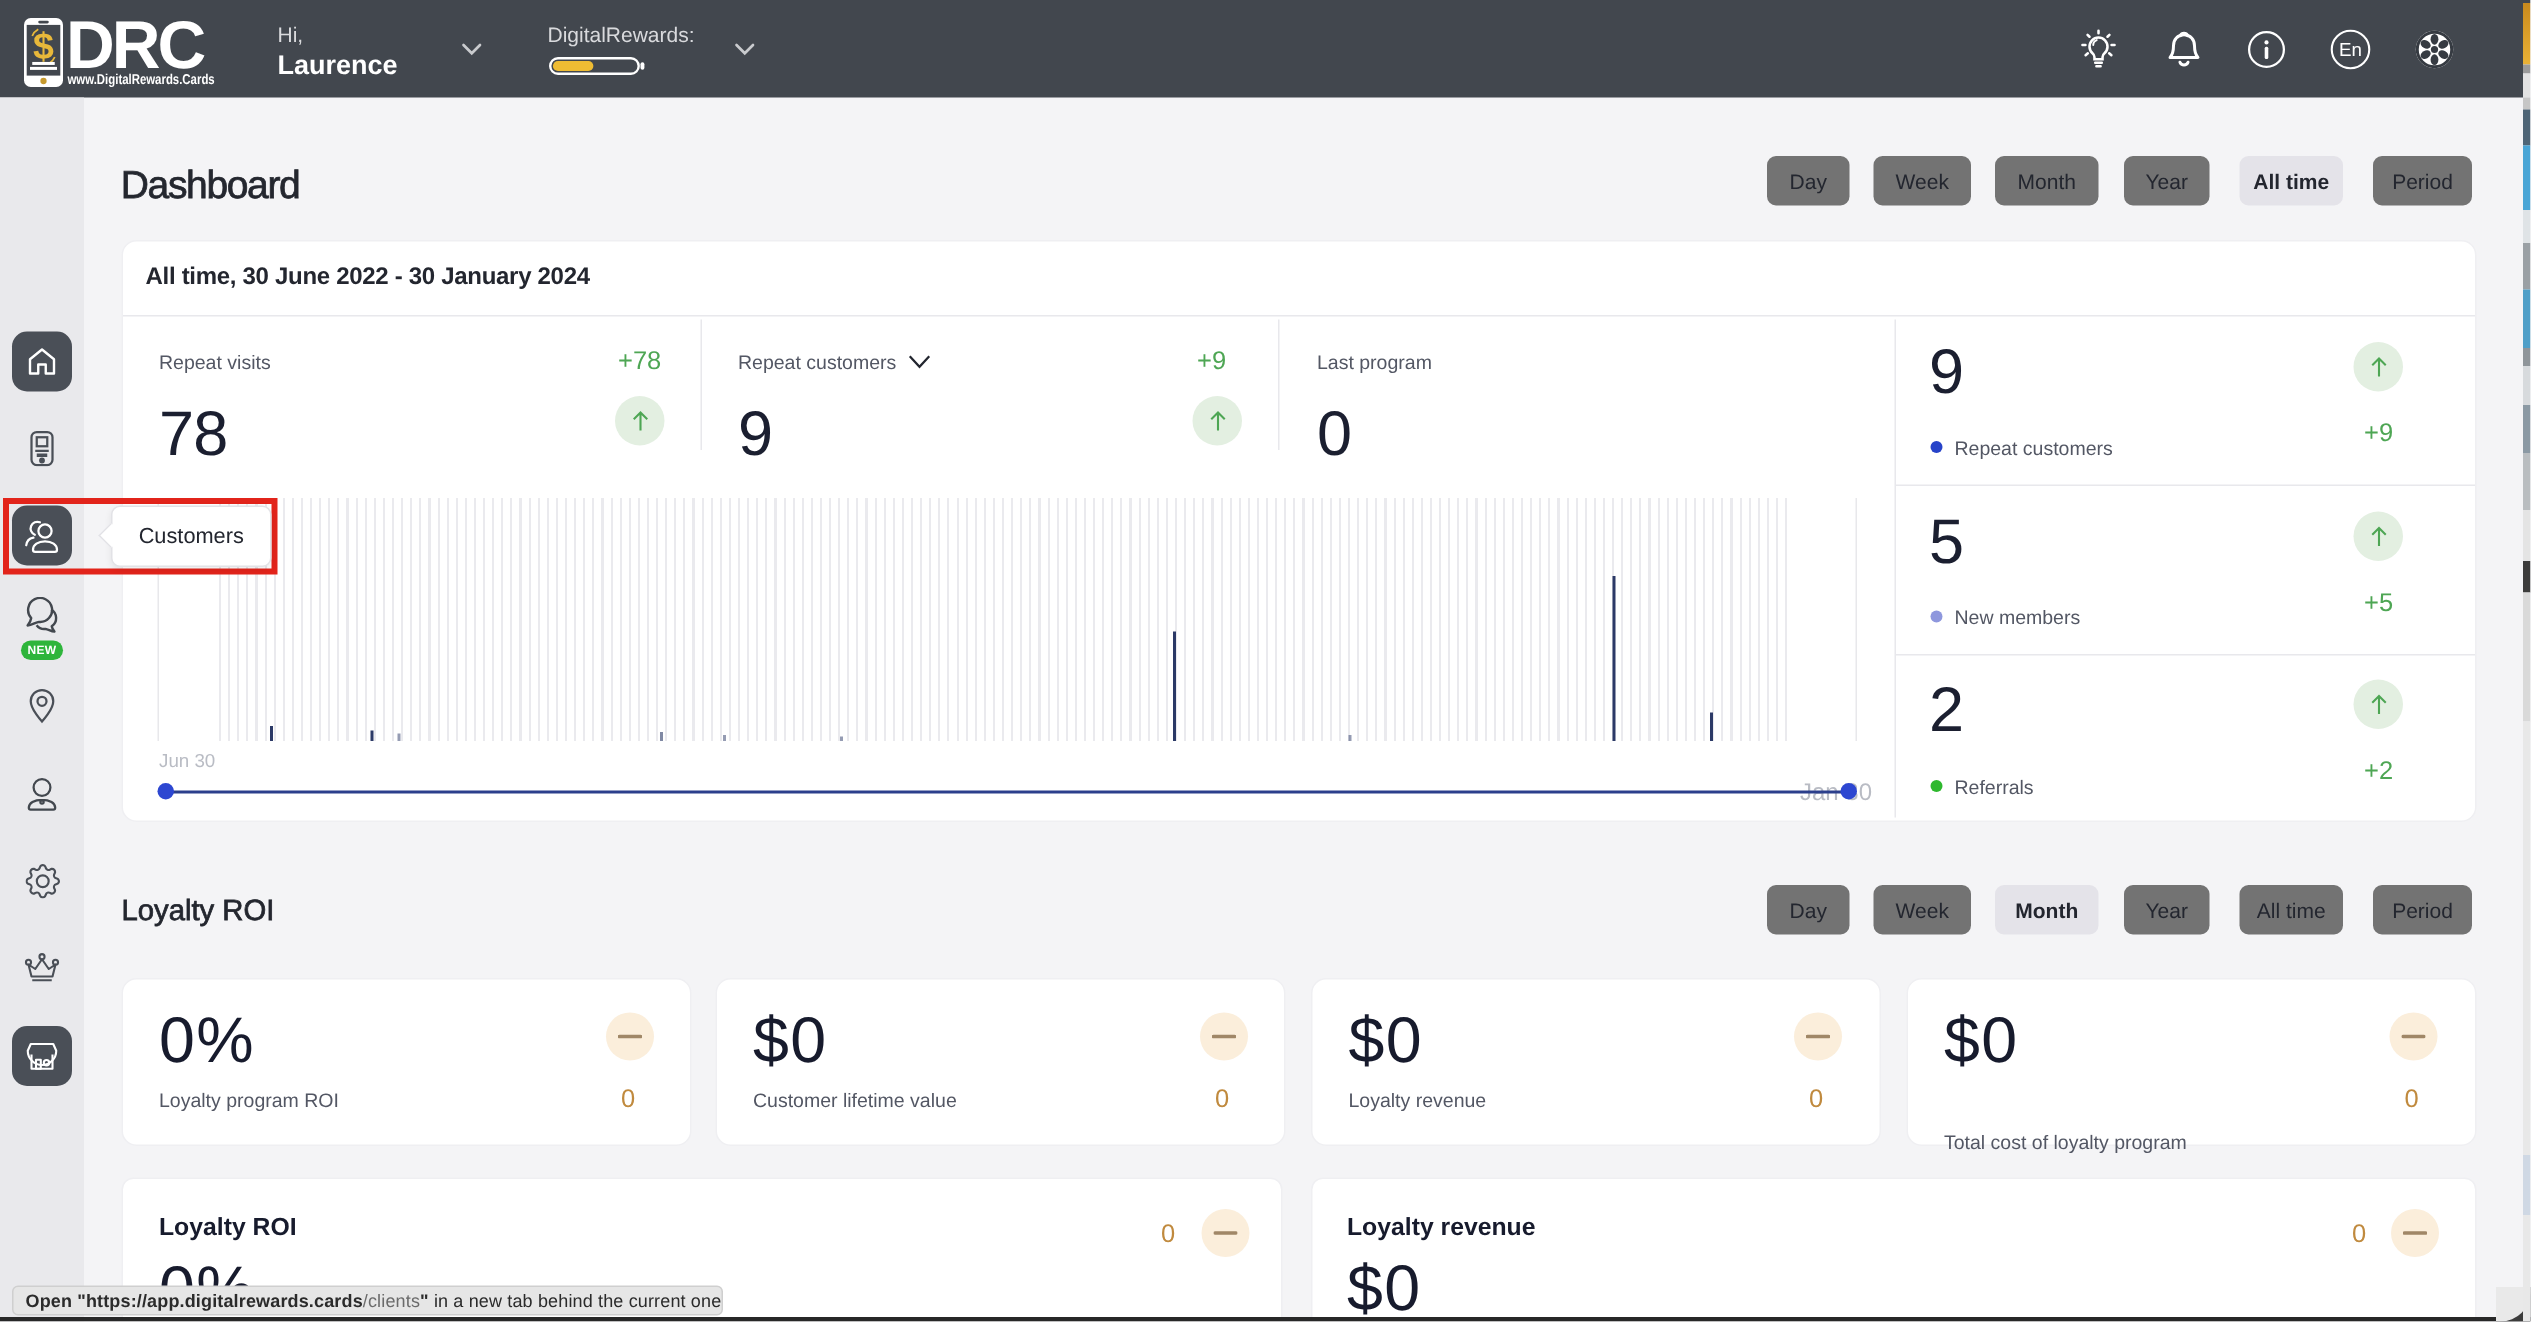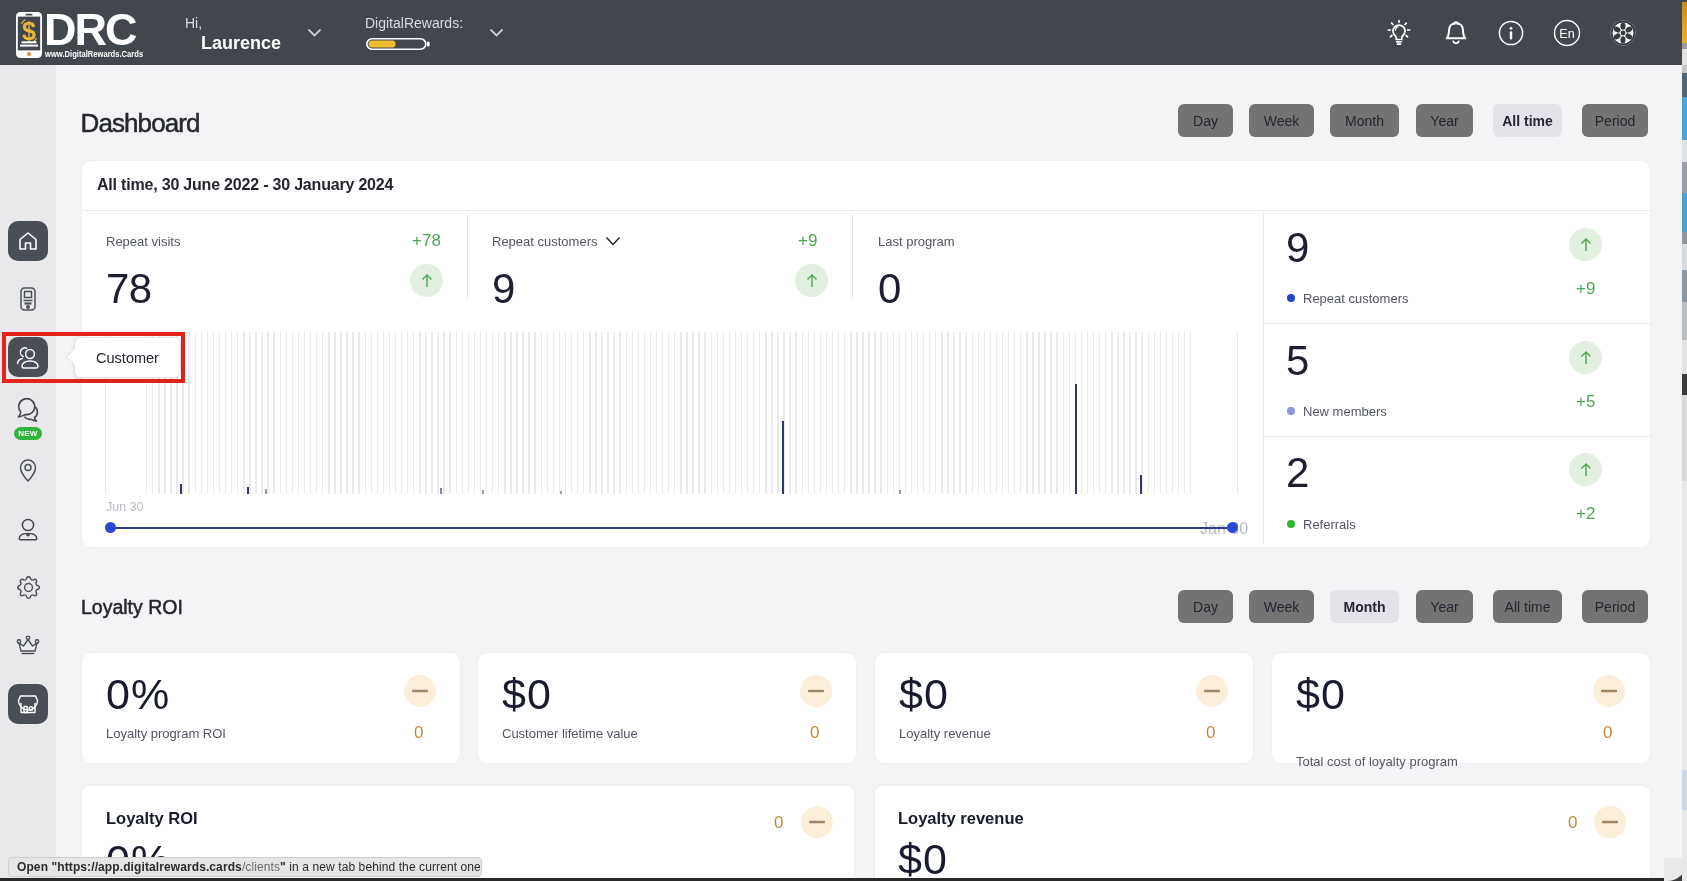--- a/index.html
+++ b/index.html
@@ -5,21 +5,21 @@
 * { margin:0; padding:0; box-sizing:border-box; }
 html,body { width:1687px; height:881px; overflow:hidden; }
 body { font-family:"Liberation Sans", sans-serif; background:#f4f4f6; position:relative; }
 .abs { position:absolute; }
 
 
 #topbar { position:absolute; left:0; top:0; width:1682px; height:65px; background:#42474e; }
 #drc { position:absolute; left:44px; top:4px; color:#fff; font-size:45px; font-weight:700; letter-spacing:-2px; }
 #drcsub { position:absolute; left:45px; top:48px; color:#fff; font-size:9.5px; font-weight:700; white-space:nowrap; transform:scaleX(0.8); transform-origin:left top; }
 .tb-label { color:#d9dadd; font-size:14px; }
-.tb-bold { color:#fff; font-size:18px; font-weight:700;margin-left:16px; }
+.tb-bold { color:#fff; font-size:18px; font-weight:700; }
 
 
 #sidebar { position:absolute; left:0; top:65px; width:56px; height:816px; background:#e9e9ec; }
 .sq { position:absolute; left:8px; width:40px; height:40px; background:#4a4f57; border-radius:10px; display:flex; align-items:center; justify-content:center; }
 .sideicon { position:absolute; left:8px; width:40px; height:40px; display:flex; align-items:center; justify-content:center; }
 
 
 .card { position:absolute; background:#fff; border-radius:10px; border:1px solid #efeff2; }
 .btn { position:absolute; height:33px; background:#737373; border-radius:6px; font-size:14px; color:#23262f; display:flex; align-items:center; justify-content:center; }
 .btn.sel { background:#e4e3e9; font-weight:700; }
@@ -281,21 +281,21 @@
 <div class="gcirc" style="left:1569px;top:453px">
     <svg width="14" height="15" viewBox="0 0 14 15">
       <path d="M7 14 V2 M2.5 6.5 L7 2 L11.5 6.5" fill="none" stroke="#4ea654" stroke-width="1.4"></path>
     </svg>
   </div>
 <div class="abs greenplus" style="left:1576px;top:504px">+2</div>
 <div class="dot" style="left:1287px;top:520px;background:#2eb82e"></div>
 <div class="abs label13" style="left:1303px;top:517px">Referrals</div>
 
 <div class="abs" style="left:2px;top:332px;width:183px;height:51px;border:4px solid #e2241b"></div>
-<div class="abs" style="left:74px;top:337px;width:107px;height:41px;background:#fff;border:1px solid #e2e2e6;border-radius:6px;box-shadow:0 2px 5px rgba(0,0,0,0.08);display:flex;align-items:center;justify-content:center;font-size:14.5px;color:#23262f">Customer</div>
+<div class="abs" style="left:74px;top:337px;width:107px;height:41px;background:#fff;border:1px solid #e2e2e6;border-radius:6px;box-shadow:0 2px 5px rgba(0,0,0,0.08);display:flex;align-items:center;justify-content:center;font-size:14.5px;color:#23262f">Customers</div>
 <div class="abs" style="left:68px;top:351px;width:12px;height:12px;background:#fff;border-left:1px solid #e2e2e6;border-bottom:1px solid #e2e2e6;transform:rotate(45deg)"></div>
 
 <div class="abs" style="left:81px;top:596px;font-size:19.5px;font-weight:400;color:#24272f;letter-spacing:0px;-webkit-text-stroke:0.5px #24272f">Loyalty ROI</div>
 <div class="btn" style="left:1178px;top:590px;width:55px">Day</div>
 <div class="btn" style="left:1249px;top:590px;width:65px">Week</div>
 <div class="btn sel" style="left:1330px;top:590px;width:69px">Month</div>
 <div class="btn" style="left:1416px;top:590px;width:57px">Year</div>
 <div class="btn" style="left:1493px;top:590px;width:69px">All time</div>
 <div class="btn" style="left:1582px;top:590px;width:66px">Period</div>
 

